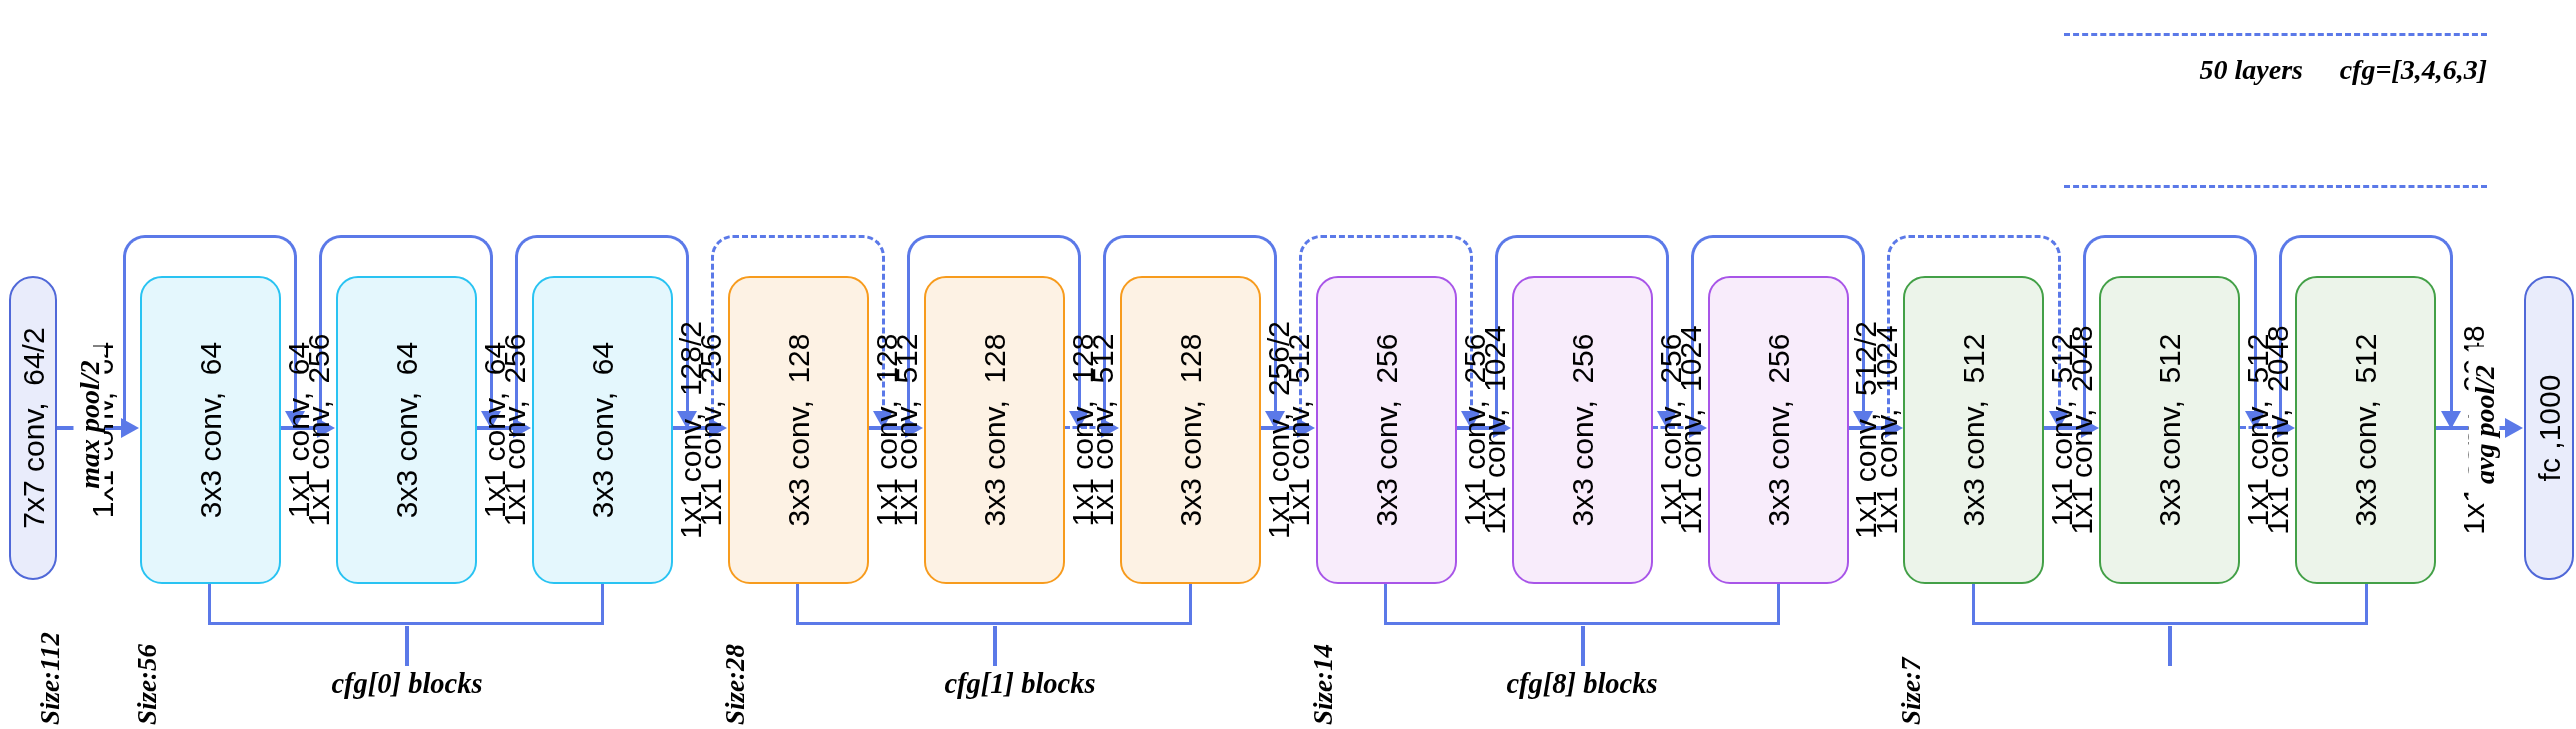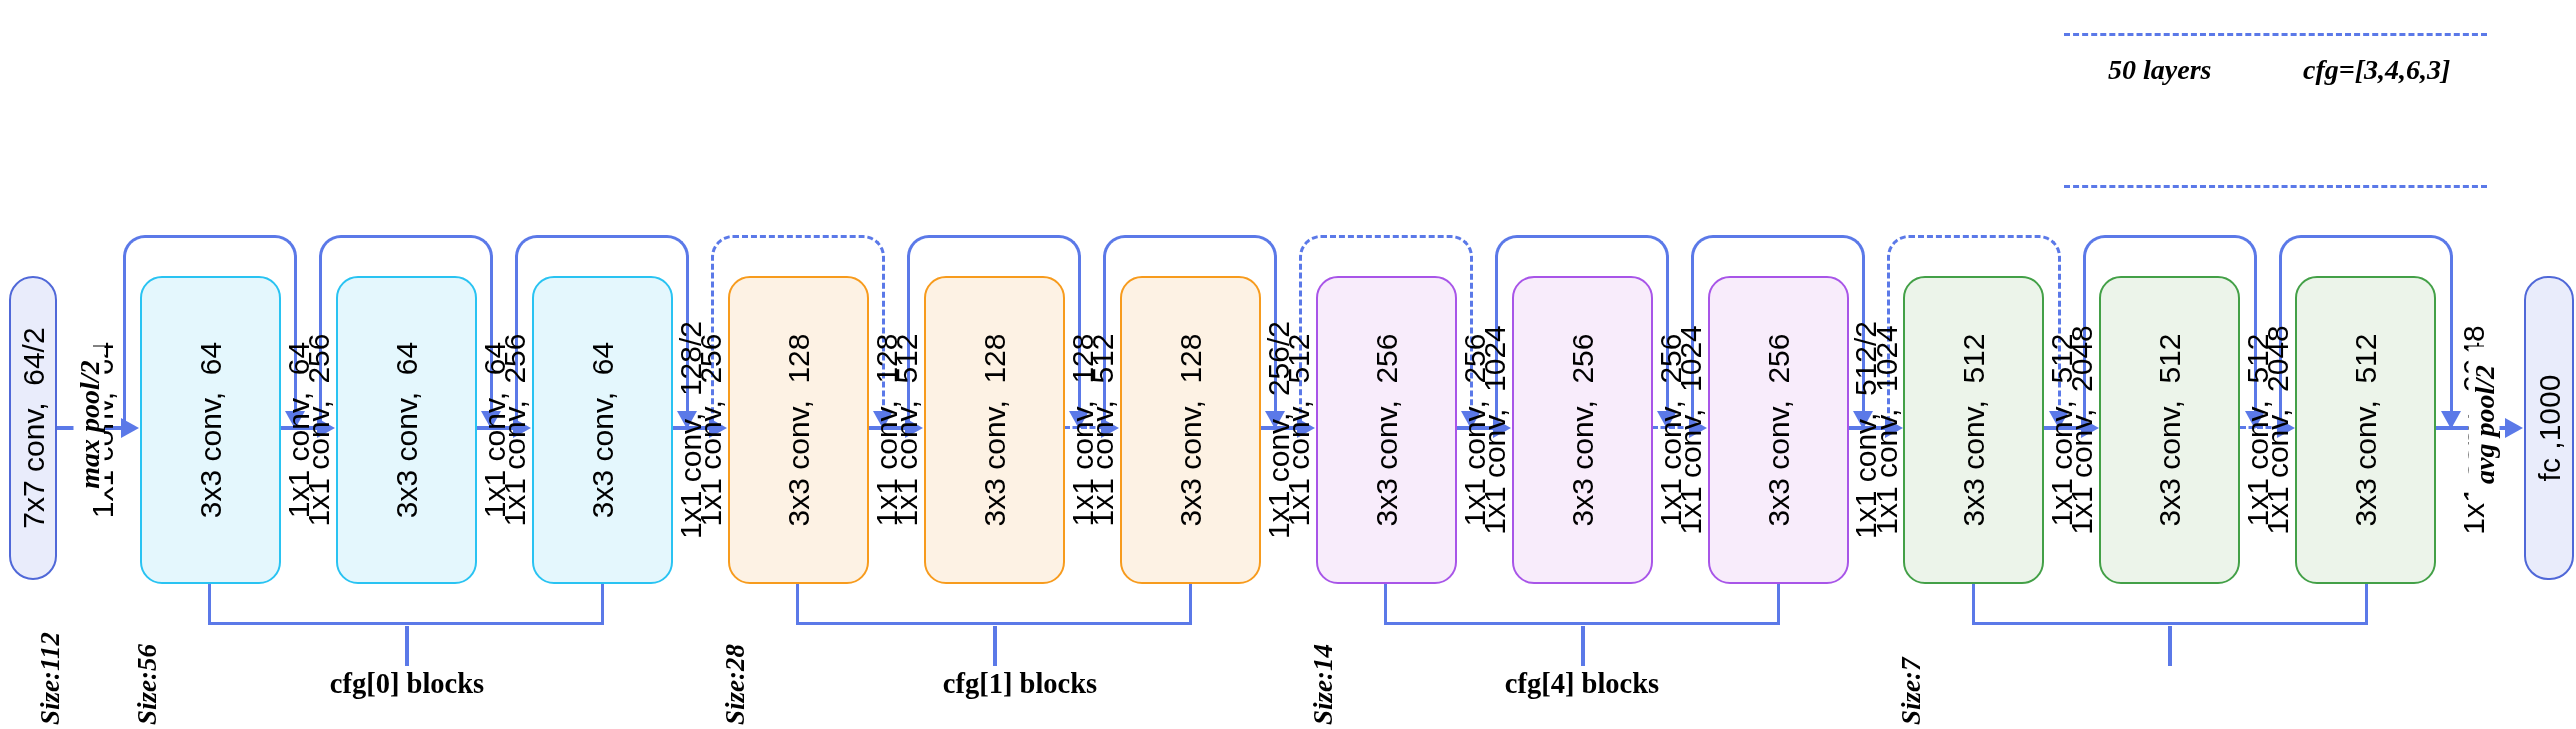--- a/index.html
+++ b/index.html
@@ -56,42 +56,42 @@
          border: 3.7px solid var(--line); border-bottom: none;
          border-radius: 22px 22px 0 0; }
   .arc.dashed { border-style: dashed; border-bottom: none; }
 
   
   .bracket { position: absolute; top: 584px; height: 41px; width: 396px;
              border-left: 3.7px solid var(--line); border-right: 3.7px solid var(--line);
              border-bottom: 3.7px solid var(--line); }
   .stem { position: absolute; top: 626px; height: 40px; width: 3.7px; background: var(--line); }
   .cfg-label { position: absolute; top: 668px; width: 276px; text-align: center;
-               font-family: "Liberation Serif", serif; font-weight: bold;
+               font-family: "Liberation Serif", serif; font-style: italic; font-weight: bold;
                font-size: 28.5px; color: var(--label-text); }
 
   
   .rlabel { position: absolute; width: 138px; height: 28px;
             transform: rotate(-90deg);
             font-family: "Liberation Serif", serif; font-style: italic; font-weight: bold;
             font-size: 27px; line-height: 28px; color: var(--label-text);
             text-align: left; white-space: pre; }
   .pool-label { position: absolute; width: 156px; height: 31px;
             transform: rotate(-90deg); background: #ffffff;
             font-family: "Liberation Serif", serif; font-style: italic; font-weight: bold;
             font-size: 28px; line-height: 31px; color: var(--label-text);
             text-align: center; white-space: pre; }
 
   
   .legend { position: absolute; left: 2064px; top: 33px; width: 423px; height: 155px;
             border-top: 3.7px dashed var(--line); border-bottom: 3.7px dashed var(--line);
             padding: 13px 0 0 44px; }
   .legend-row { display: flex; height: 42px; align-items: center;
                 font-family: "Liberation Serif", serif; font-style: italic; font-weight: bold;
-                font-size: 28px; color: var(--label-text); }
+                font-size: 28px; color: var(--label-text); text-align: right; }
   .legend-row .col1 { width: 195px; }
   .legend-row .col2 { flex: 1; }
 </style>
 </head>
 <body>
 
 <div class="canvas">
 
   <div class="arc" style="left:123px"></div>
   <div class="arc" style="left:319px"></div>
@@ -245,21 +245,21 @@
   <div class="bracket" style="left:208px"></div>
   <div class="stem" style="left:405px"></div>
   <div class="cfg-label" style="left:269px">cfg[0] blocks</div>
 
   <div class="bracket" style="left:796px"></div>
   <div class="stem" style="left:993px"></div>
   <div class="cfg-label" style="left:882px">cfg[1] blocks</div>
 
   <div class="bracket" style="left:1384px"></div>
   <div class="stem" style="left:1581px"></div>
-  <div class="cfg-label" style="left:1444px">cfg[4] blocks</div>
+  <div class="cfg-label" style="left:1444px">cfg[8] blocks</div>
 
   <div class="bracket" style="left:1972px"></div>
   <div class="stem" style="left:2168px"></div>
 
   <div class="rlabel" style="left:-19.3px;top:642px">Size:112</div>
   <div class="rlabel" style="left:78px;top:642px">Size:56</div>
   <div class="rlabel" style="left:666px;top:642px">Size:28</div>
   <div class="rlabel" style="left:1254px;top:642px">Size:14</div>
   <div class="rlabel" style="left:1842px;top:642px">Size:7</div>
 

